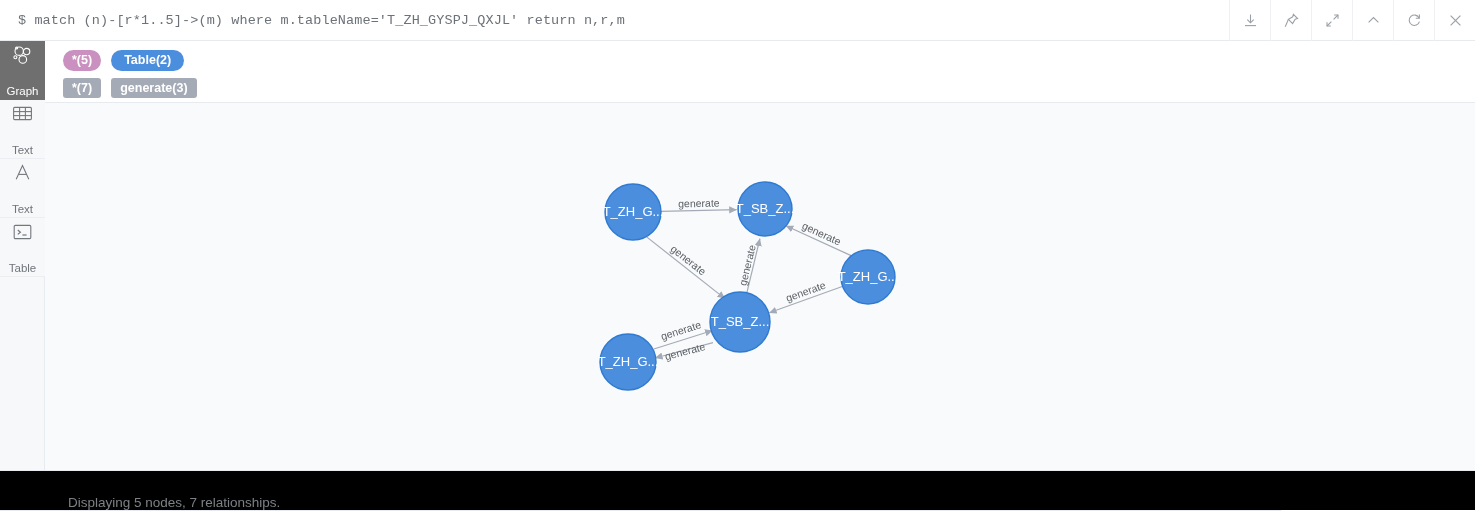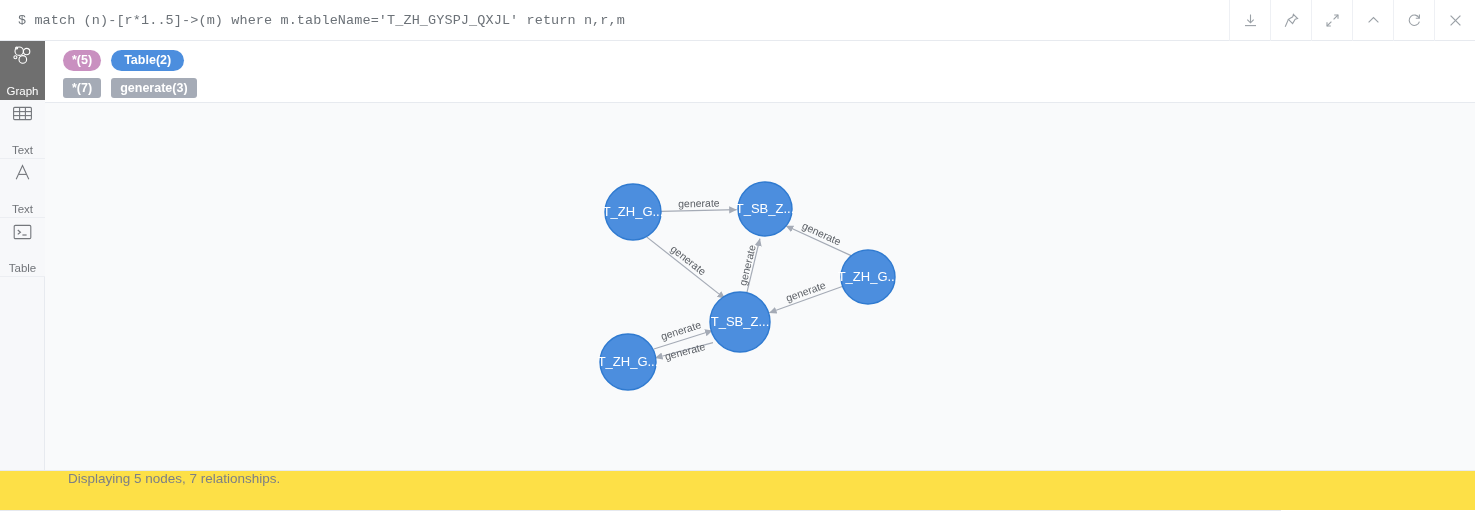--- a/index.html
+++ b/index.html
@@ -152,24 +152,24 @@
     font-size: 10.5px;
     text-anchor: middle;
   }
 
   
   .statusbar {
     position: absolute;
     left: 0; bottom: 0;
     width: 1475px;
     height: 40px;
-    background: #fde047;
+    background: #000000;
     border-top: 1px solid #e7eaef;
     display: flex;
-    align-items: flex-start;
+    align-items: flex-end;
   }
   .status-text {
     padding-left: 68px;
     font-size: 13.5px;
     color: #7d8085;
   }
 </style>
 </head>
 <body>
 

